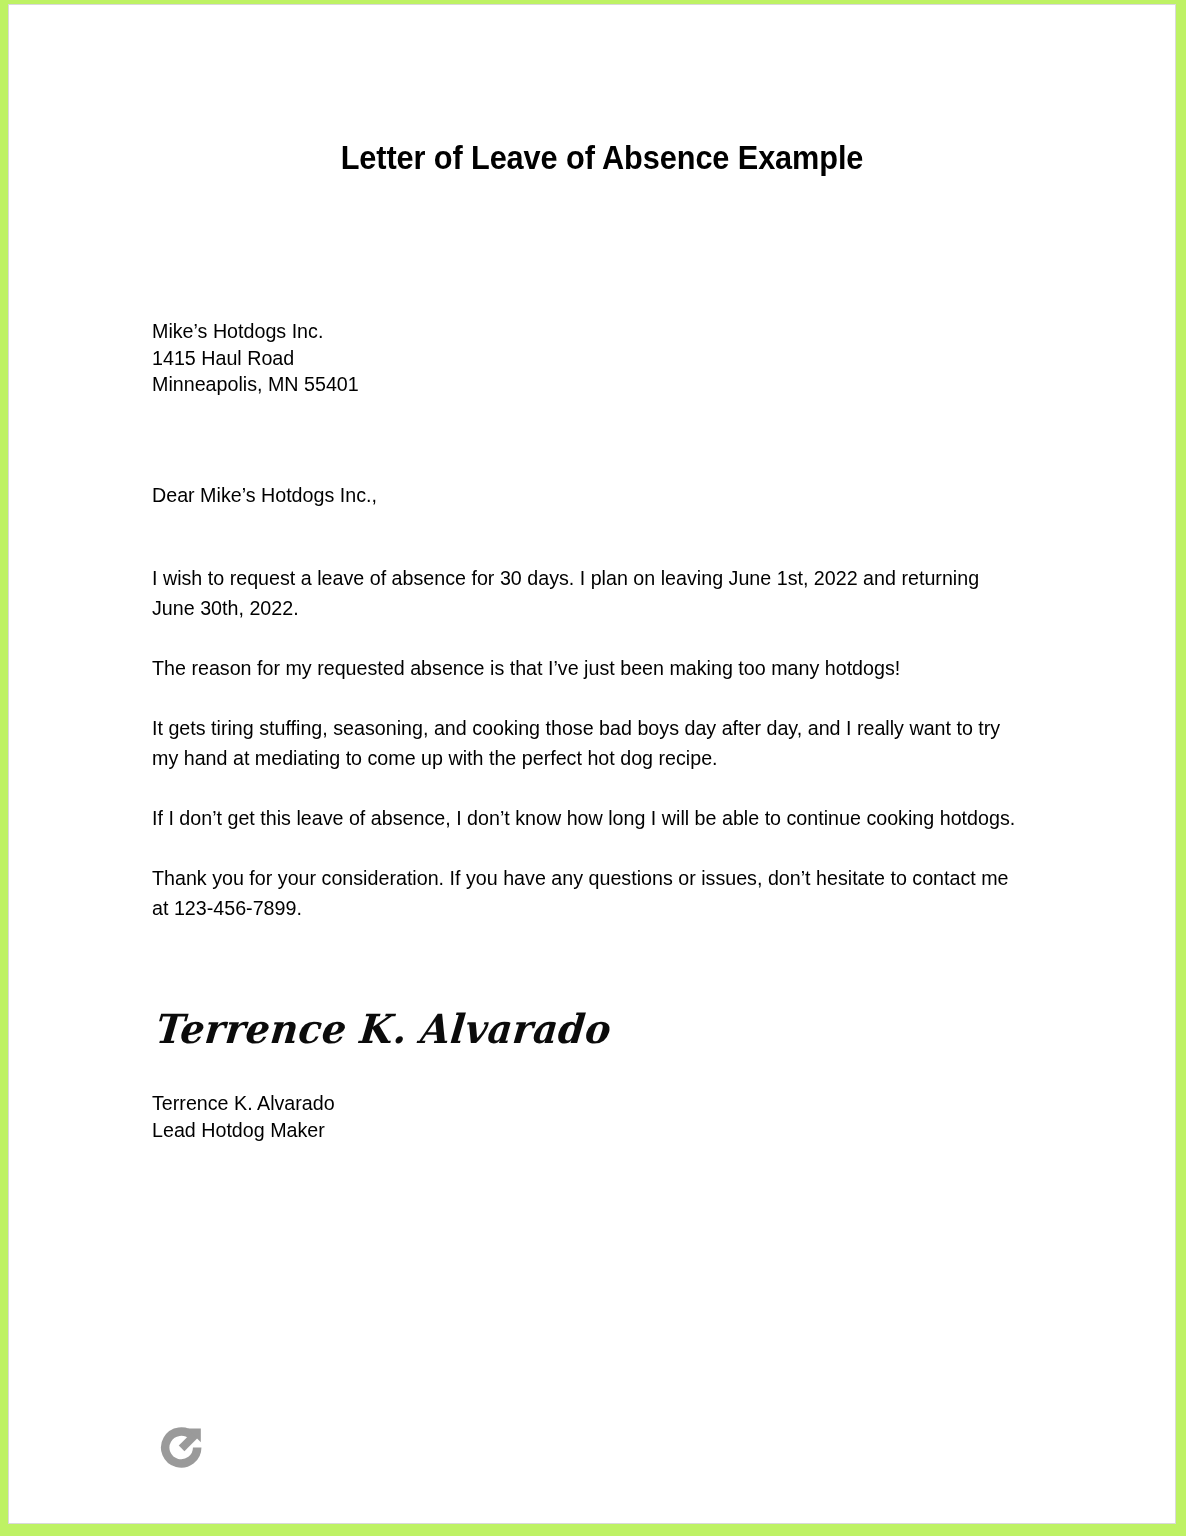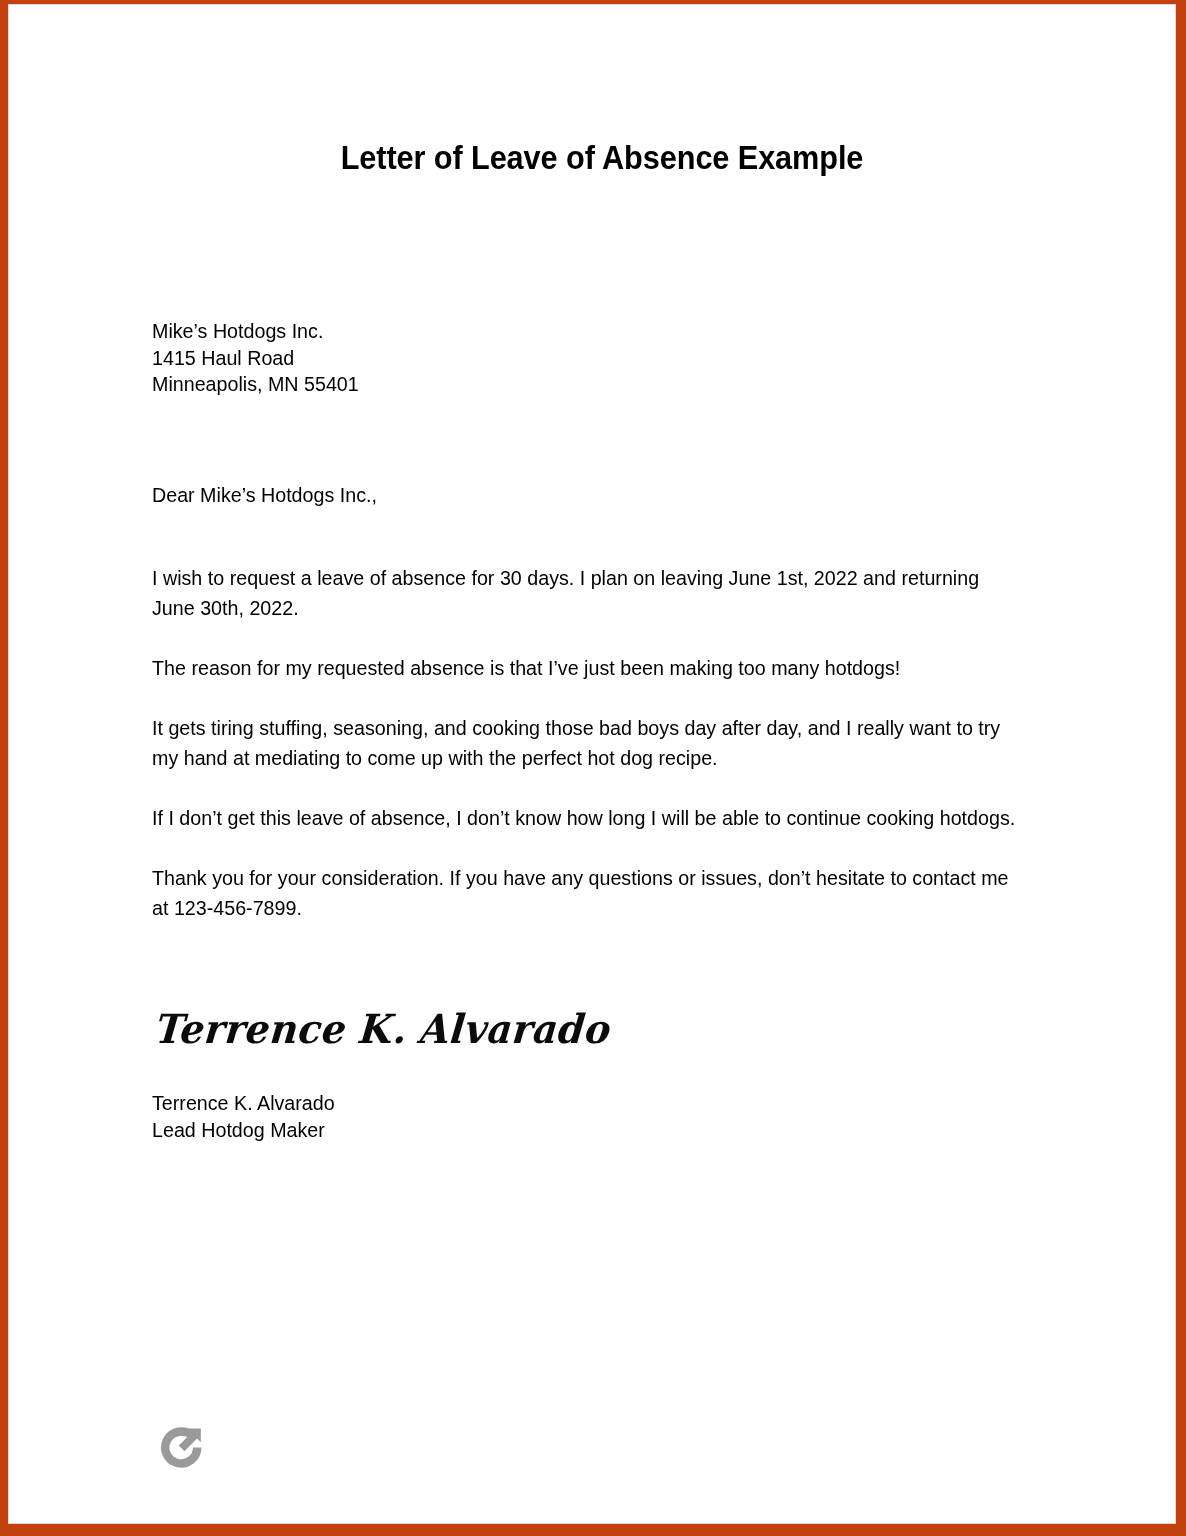--- a/index.html
+++ b/index.html
@@ -5,21 +5,21 @@
   html, body {
     margin: 0;
     padding: 0;
     background: #ffffff;
   }
 
   .page-viewport {
     position: relative;
     width: 1186px;
     height: 1536px;
-    background: #c2410c;
+    background: #bef264;
     overflow: hidden;
     font-family: "Liberation Sans", sans-serif;
   }
 
   
   .page-sheet {
     position: absolute;
     left: 8px;
     top: 4px;
     width: 1168px;

